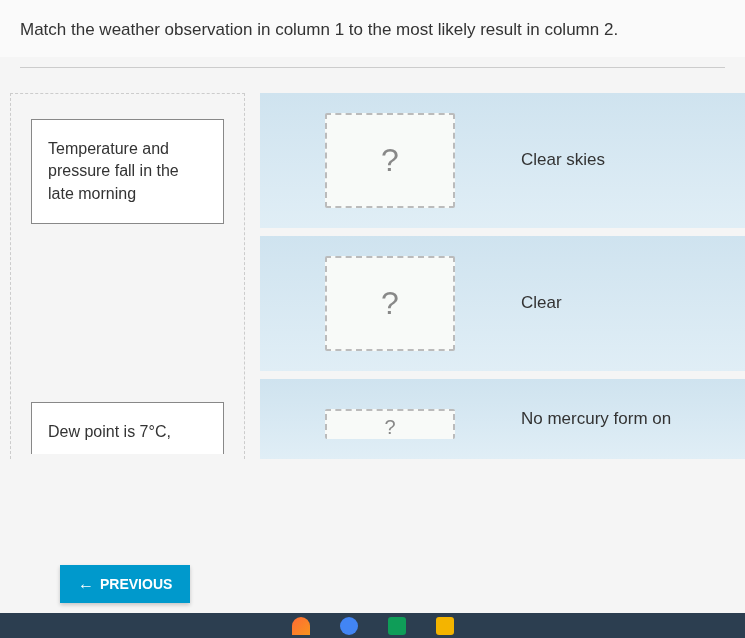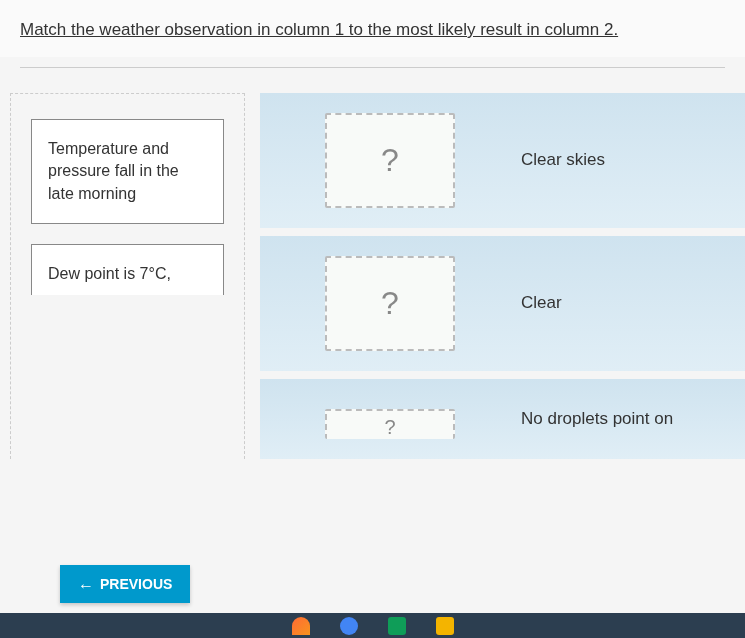--- a/index.html
+++ b/index.html
@@ -16,41 +16,41 @@
       position: relative;
     }
     .question-area {
       padding: 18px 20px 15px 20px;
       background: #fafafa;
     }
     .question-text {
       font-size: 17px;
       color: #333;
       line-height: 1.4;
-      text-decoration: underline;
     }
     .divider {
       height: 1px;
       background: #ccc;
       margin: 10px 20px 0 20px;
     }
     .matching-area {
       display: flex;
       margin-top: 25px;
       padding: 0 0 0 10px;
     }
     .column-left {
       width: 235px;
       padding: 5px;
       border: 1.5px dashed #ccc;
       border-bottom: none;
       display: flex;
       flex-direction: column;
-      gap: 20px;
+      gap: 41px;
       padding-top: 25px;
+      justify-content: space-between;
     }
     .source-card {
       background: #fff;
       border: 1px solid #888;
       padding: 18px 16px;
       margin: 0 15px;
       font-size: 16px;
       color: #333;
       line-height: 1.4;
       cursor: grab;
@@ -172,21 +172,21 @@
     <div class="target-row">
       <div class="drop-zone">
         <span class="question-mark">?</span>
       </div>
       <span class="result-label">Clear</span>
     </div>
     <div class="target-row partial">
       <div class="drop-zone partial">
         <span class="question-mark" style="font-size:20px;">?</span>
       </div>
-      <span class="result-label">No droplets point on</span>
+      <span class="result-label">No mercury form on</span>
     </div>
   </div>
 </div>
 
 <button class="previous-btn">
   <span class="arrow">←</span>
   <span>PREVIOUS</span>
 </button>
 
 <div class="taskbar">

